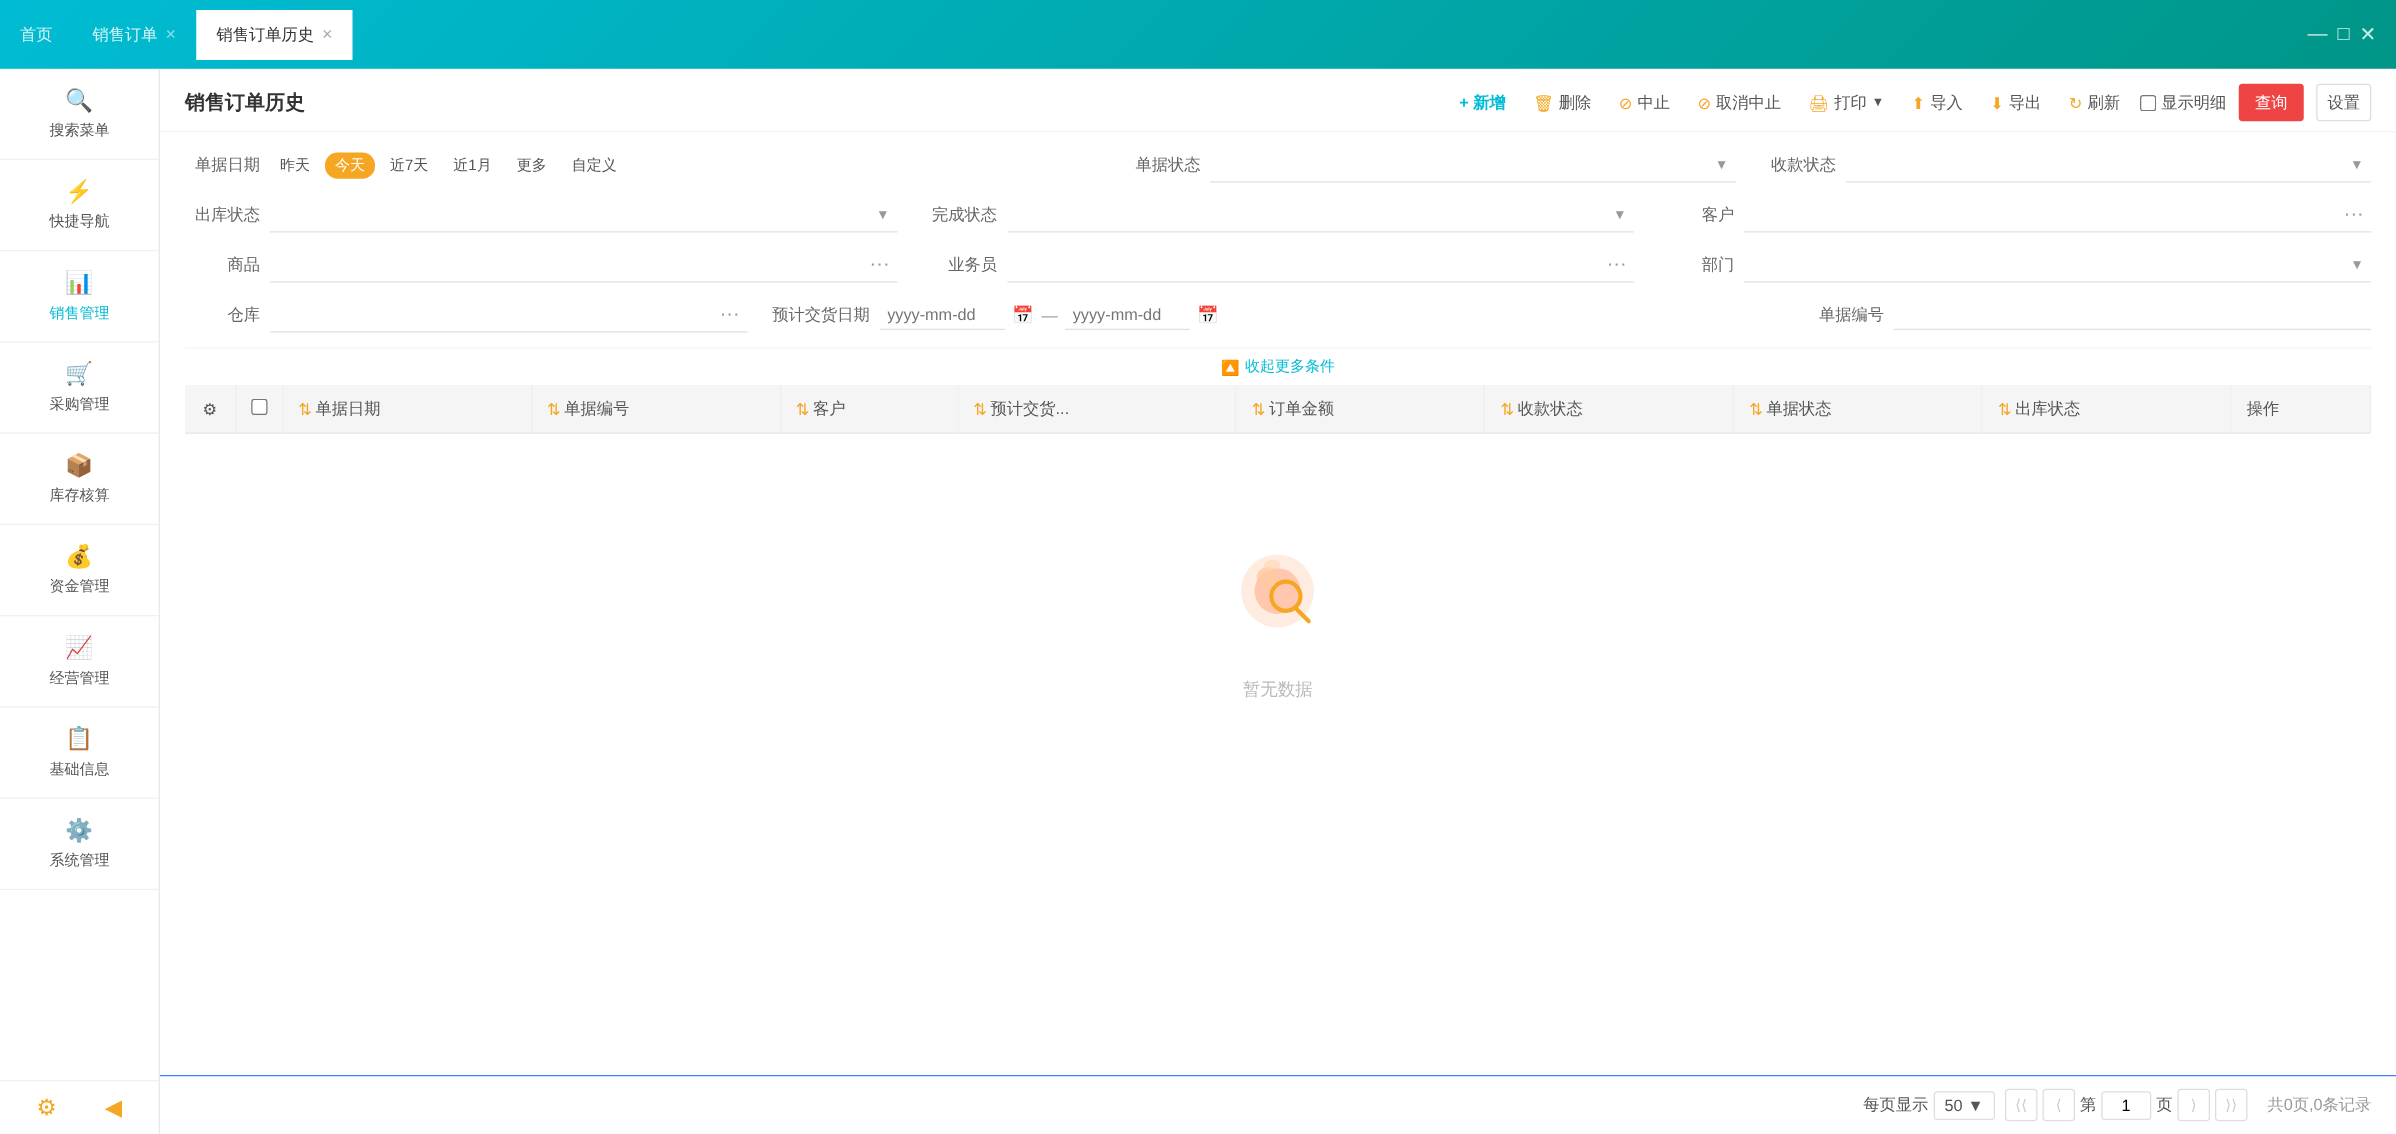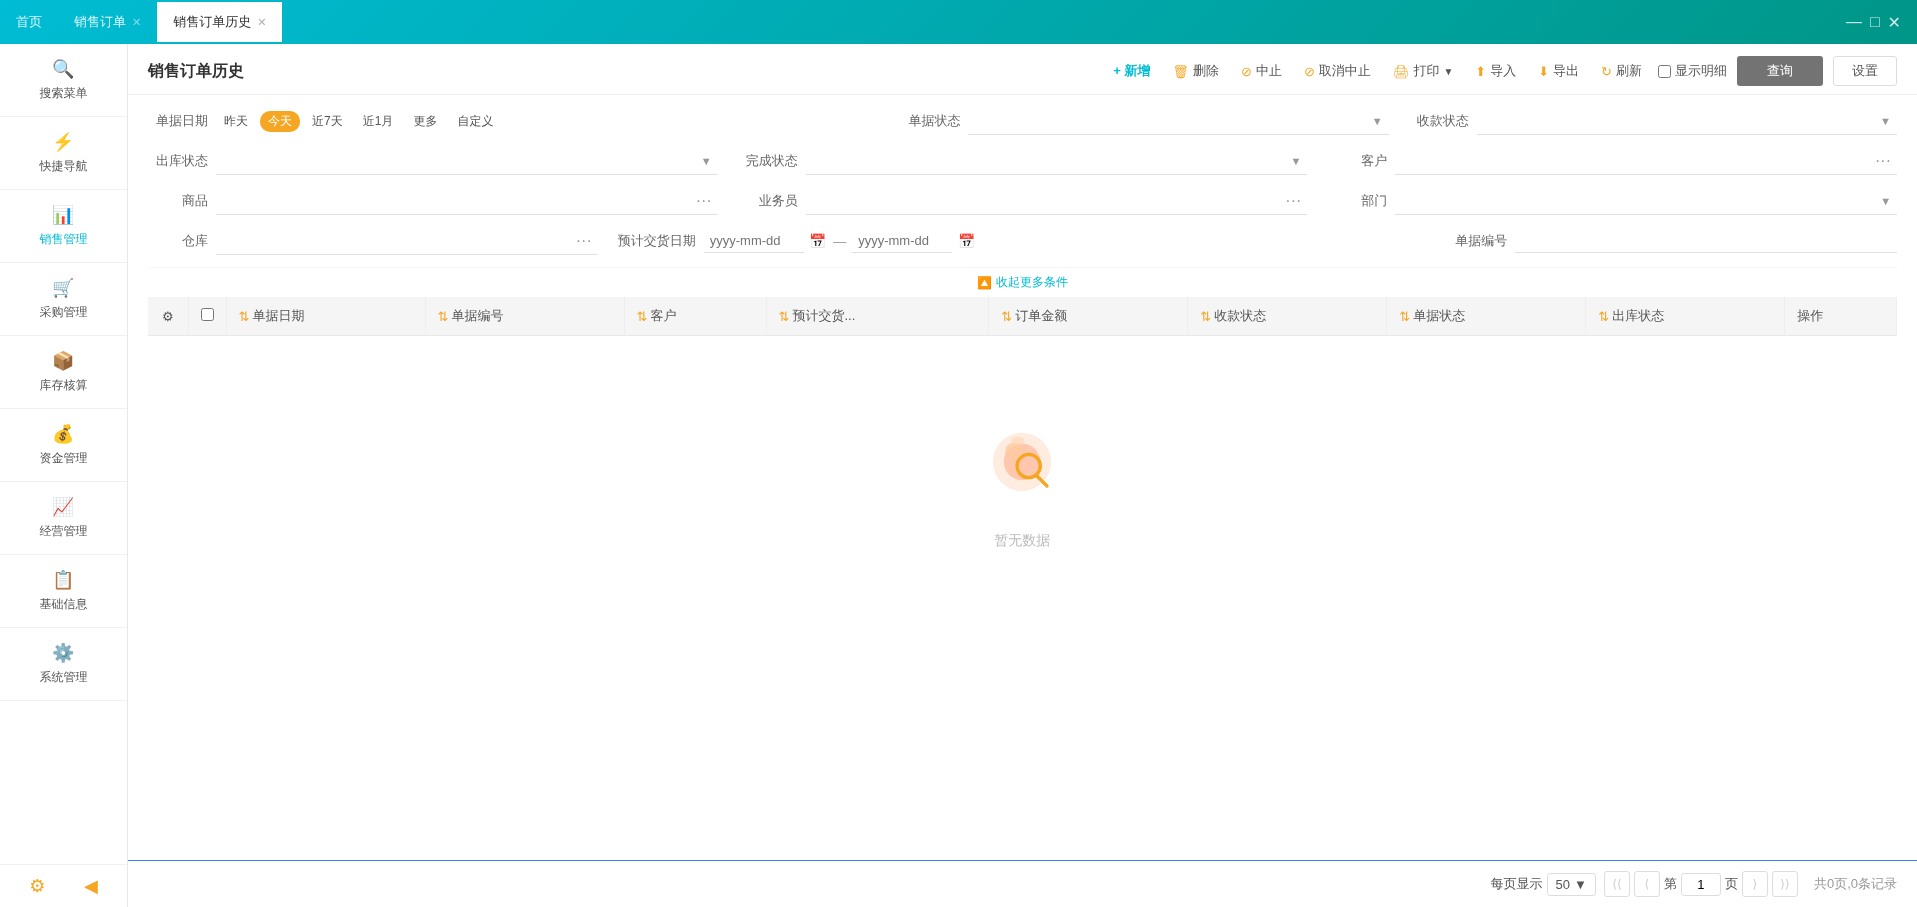--- a/index.html
+++ b/index.html
@@ -1,20 +1,20 @@
 <!DOCTYPE html>
 <html><head>
   <meta charset="utf-8">
   <style>
     * { box-sizing: border-box; margin: 0; padding: 0; }
     body { font-family: 'Microsoft YaHei', Arial, sans-serif; font-size: 13px; background: #f5f5f5; color: #333; display: flex; flex-direction: column; height: 907px; overflow: hidden; }
 
     
     .top-bar {
-      height: 44px;
+      height: 55px;
       background: linear-gradient(135deg, #00bcd4, #009688);
       display: flex;
       align-items: center;
       padding: 0 0 0 0;
       position: relative;
     }
     .top-bar-tabs {
       display: flex;
       align-items: center;
       flex: 1;
@@ -145,33 +145,33 @@
     .toolbar-btn.print-btn .btn-arrow { font-size: 10px; }
     .toolbar-checkbox {
       display: flex;
       align-items: center;
       gap: 4px;
       cursor: pointer;
       font-size: 13px;
       color: #555;
     }
     .query-btn {
-      background: #737373;
+      background: #ef4444;
       color: #fff;
       border: none;
-      padding: 6px 30px;
+      padding: 6px 13px;
       border-radius: 3px;
       cursor: pointer;
       font-size: 13px;
     }
     .settings-btn {
       background: #fff;
       color: #555;
       border: 1px solid #ddd;
-      padding: 5px 18px;
+      padding: 5px 8px;
       border-radius: 3px;
       cursor: pointer;
       font-size: 13px;
     }
 
     
     .filter-area {
       padding: 12px 20px 0 20px;
       background: #fff;
     }

